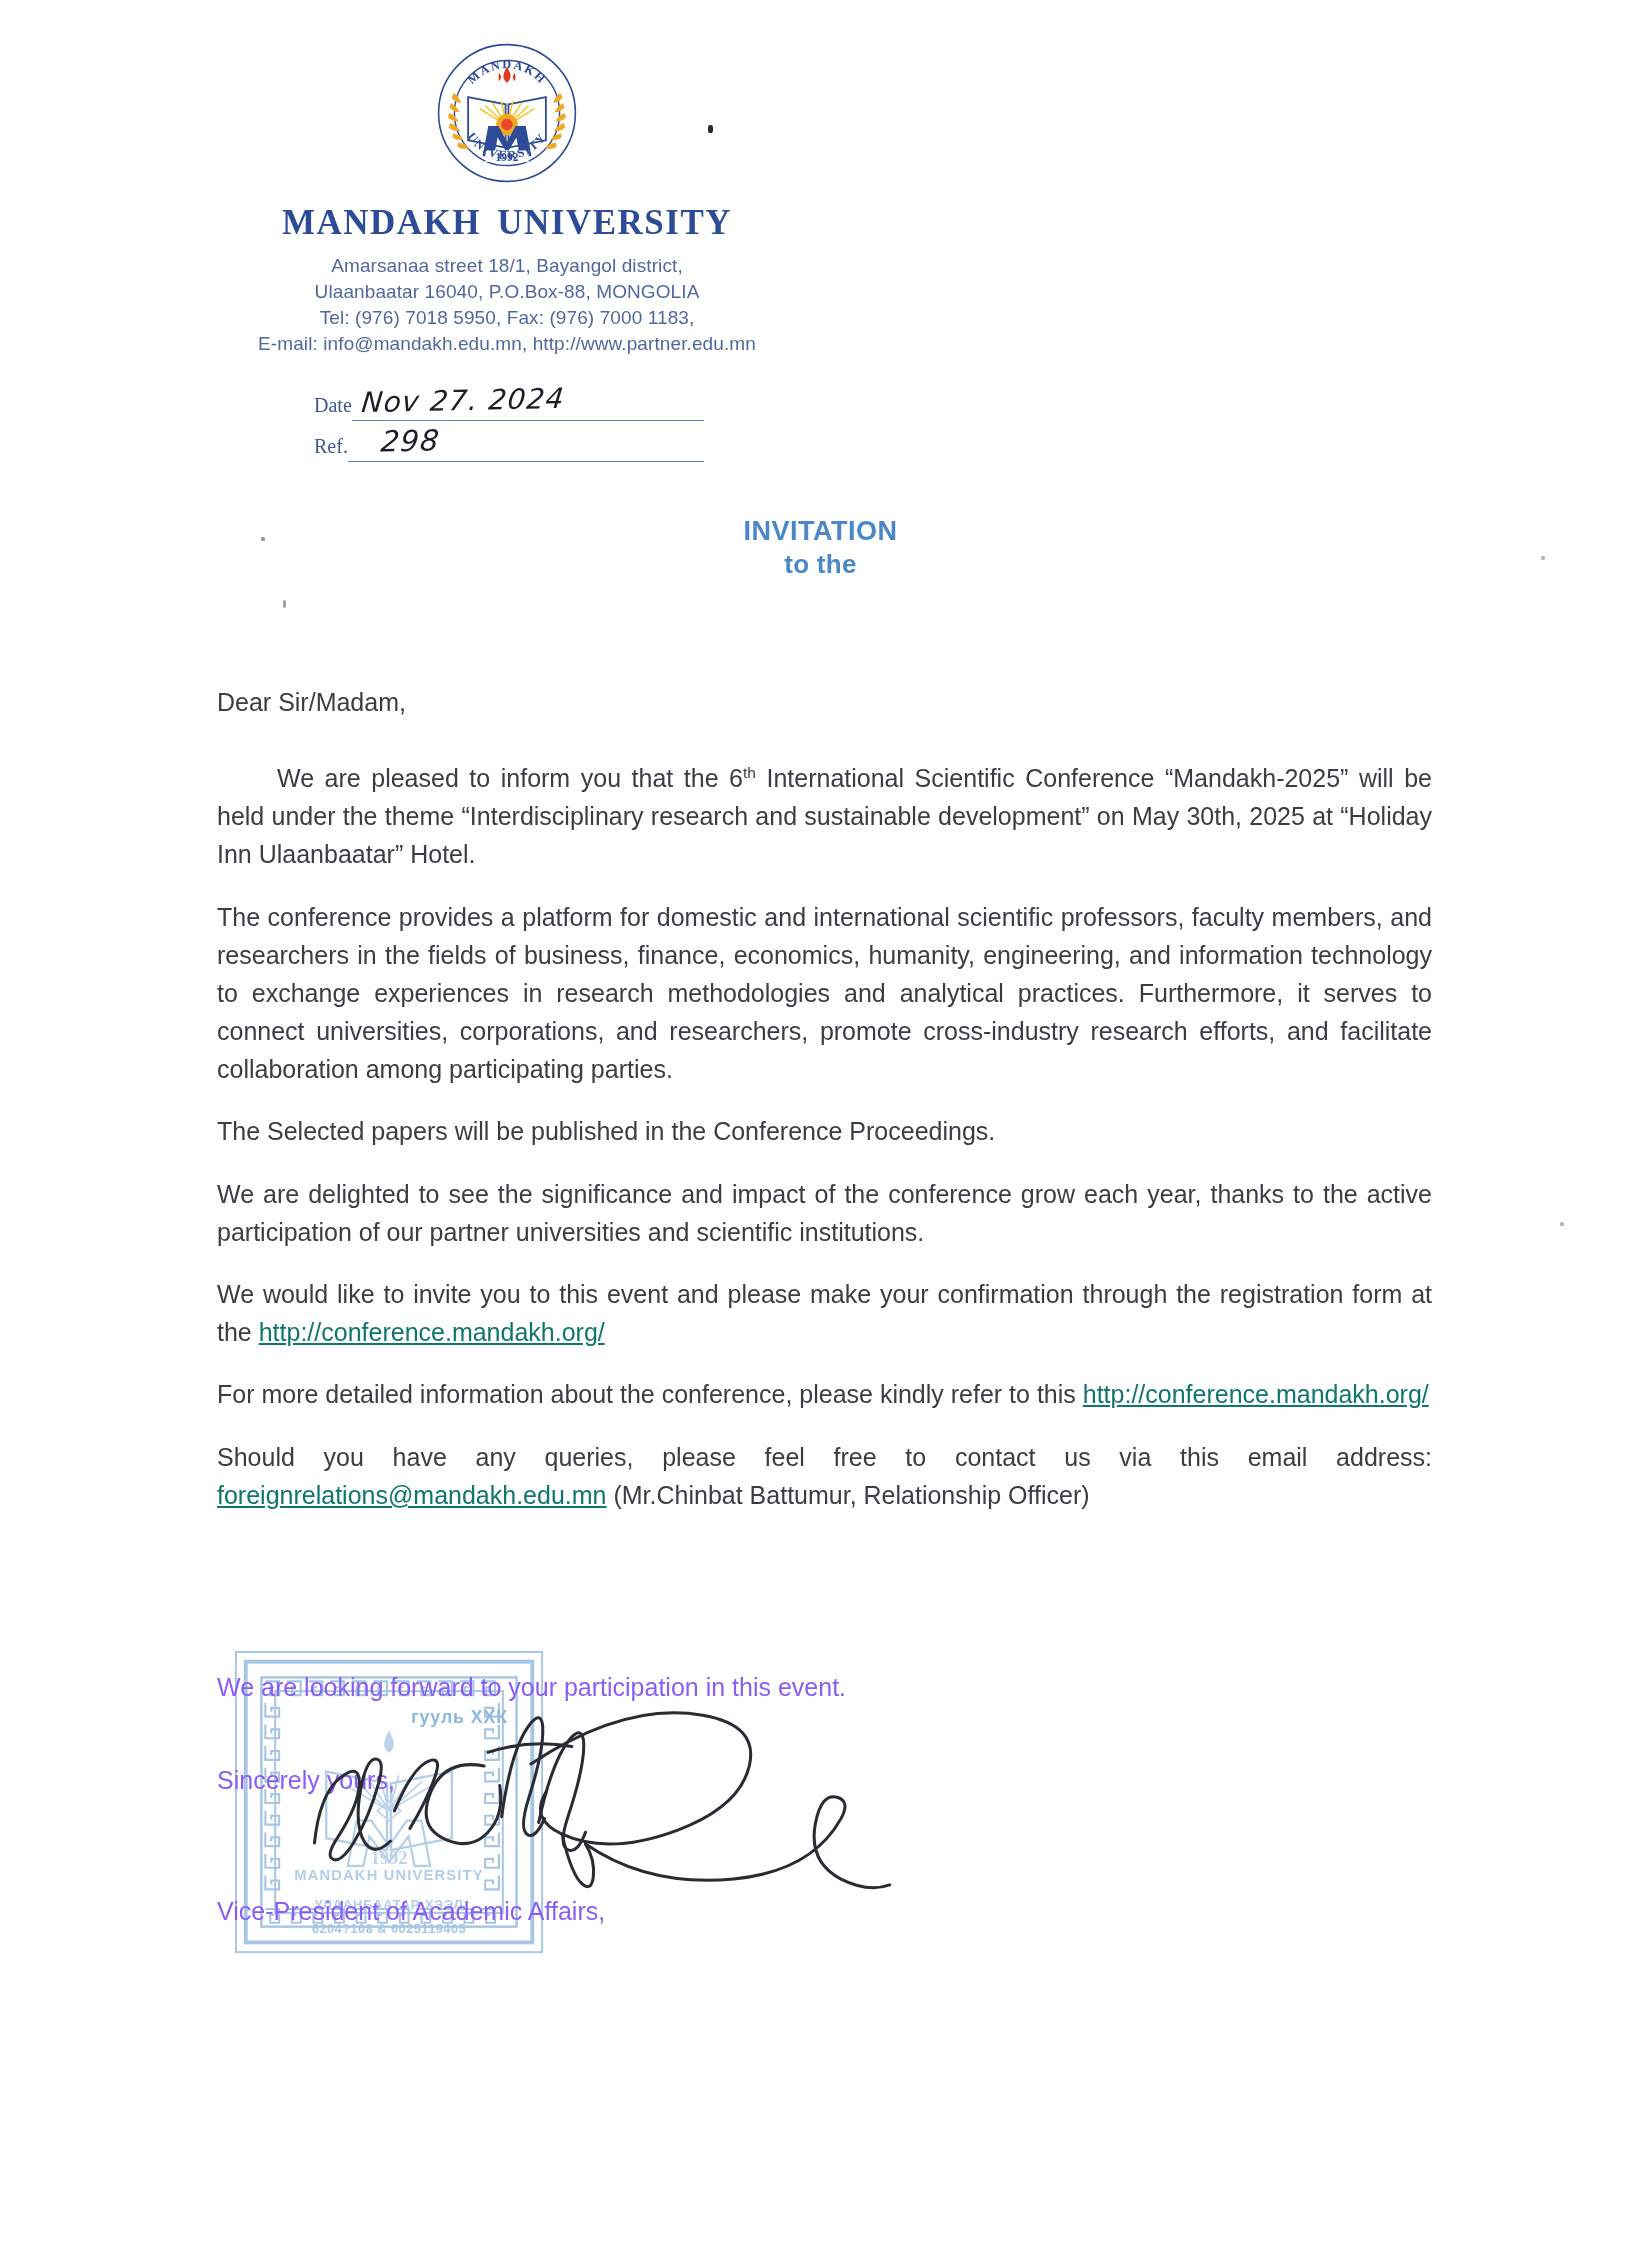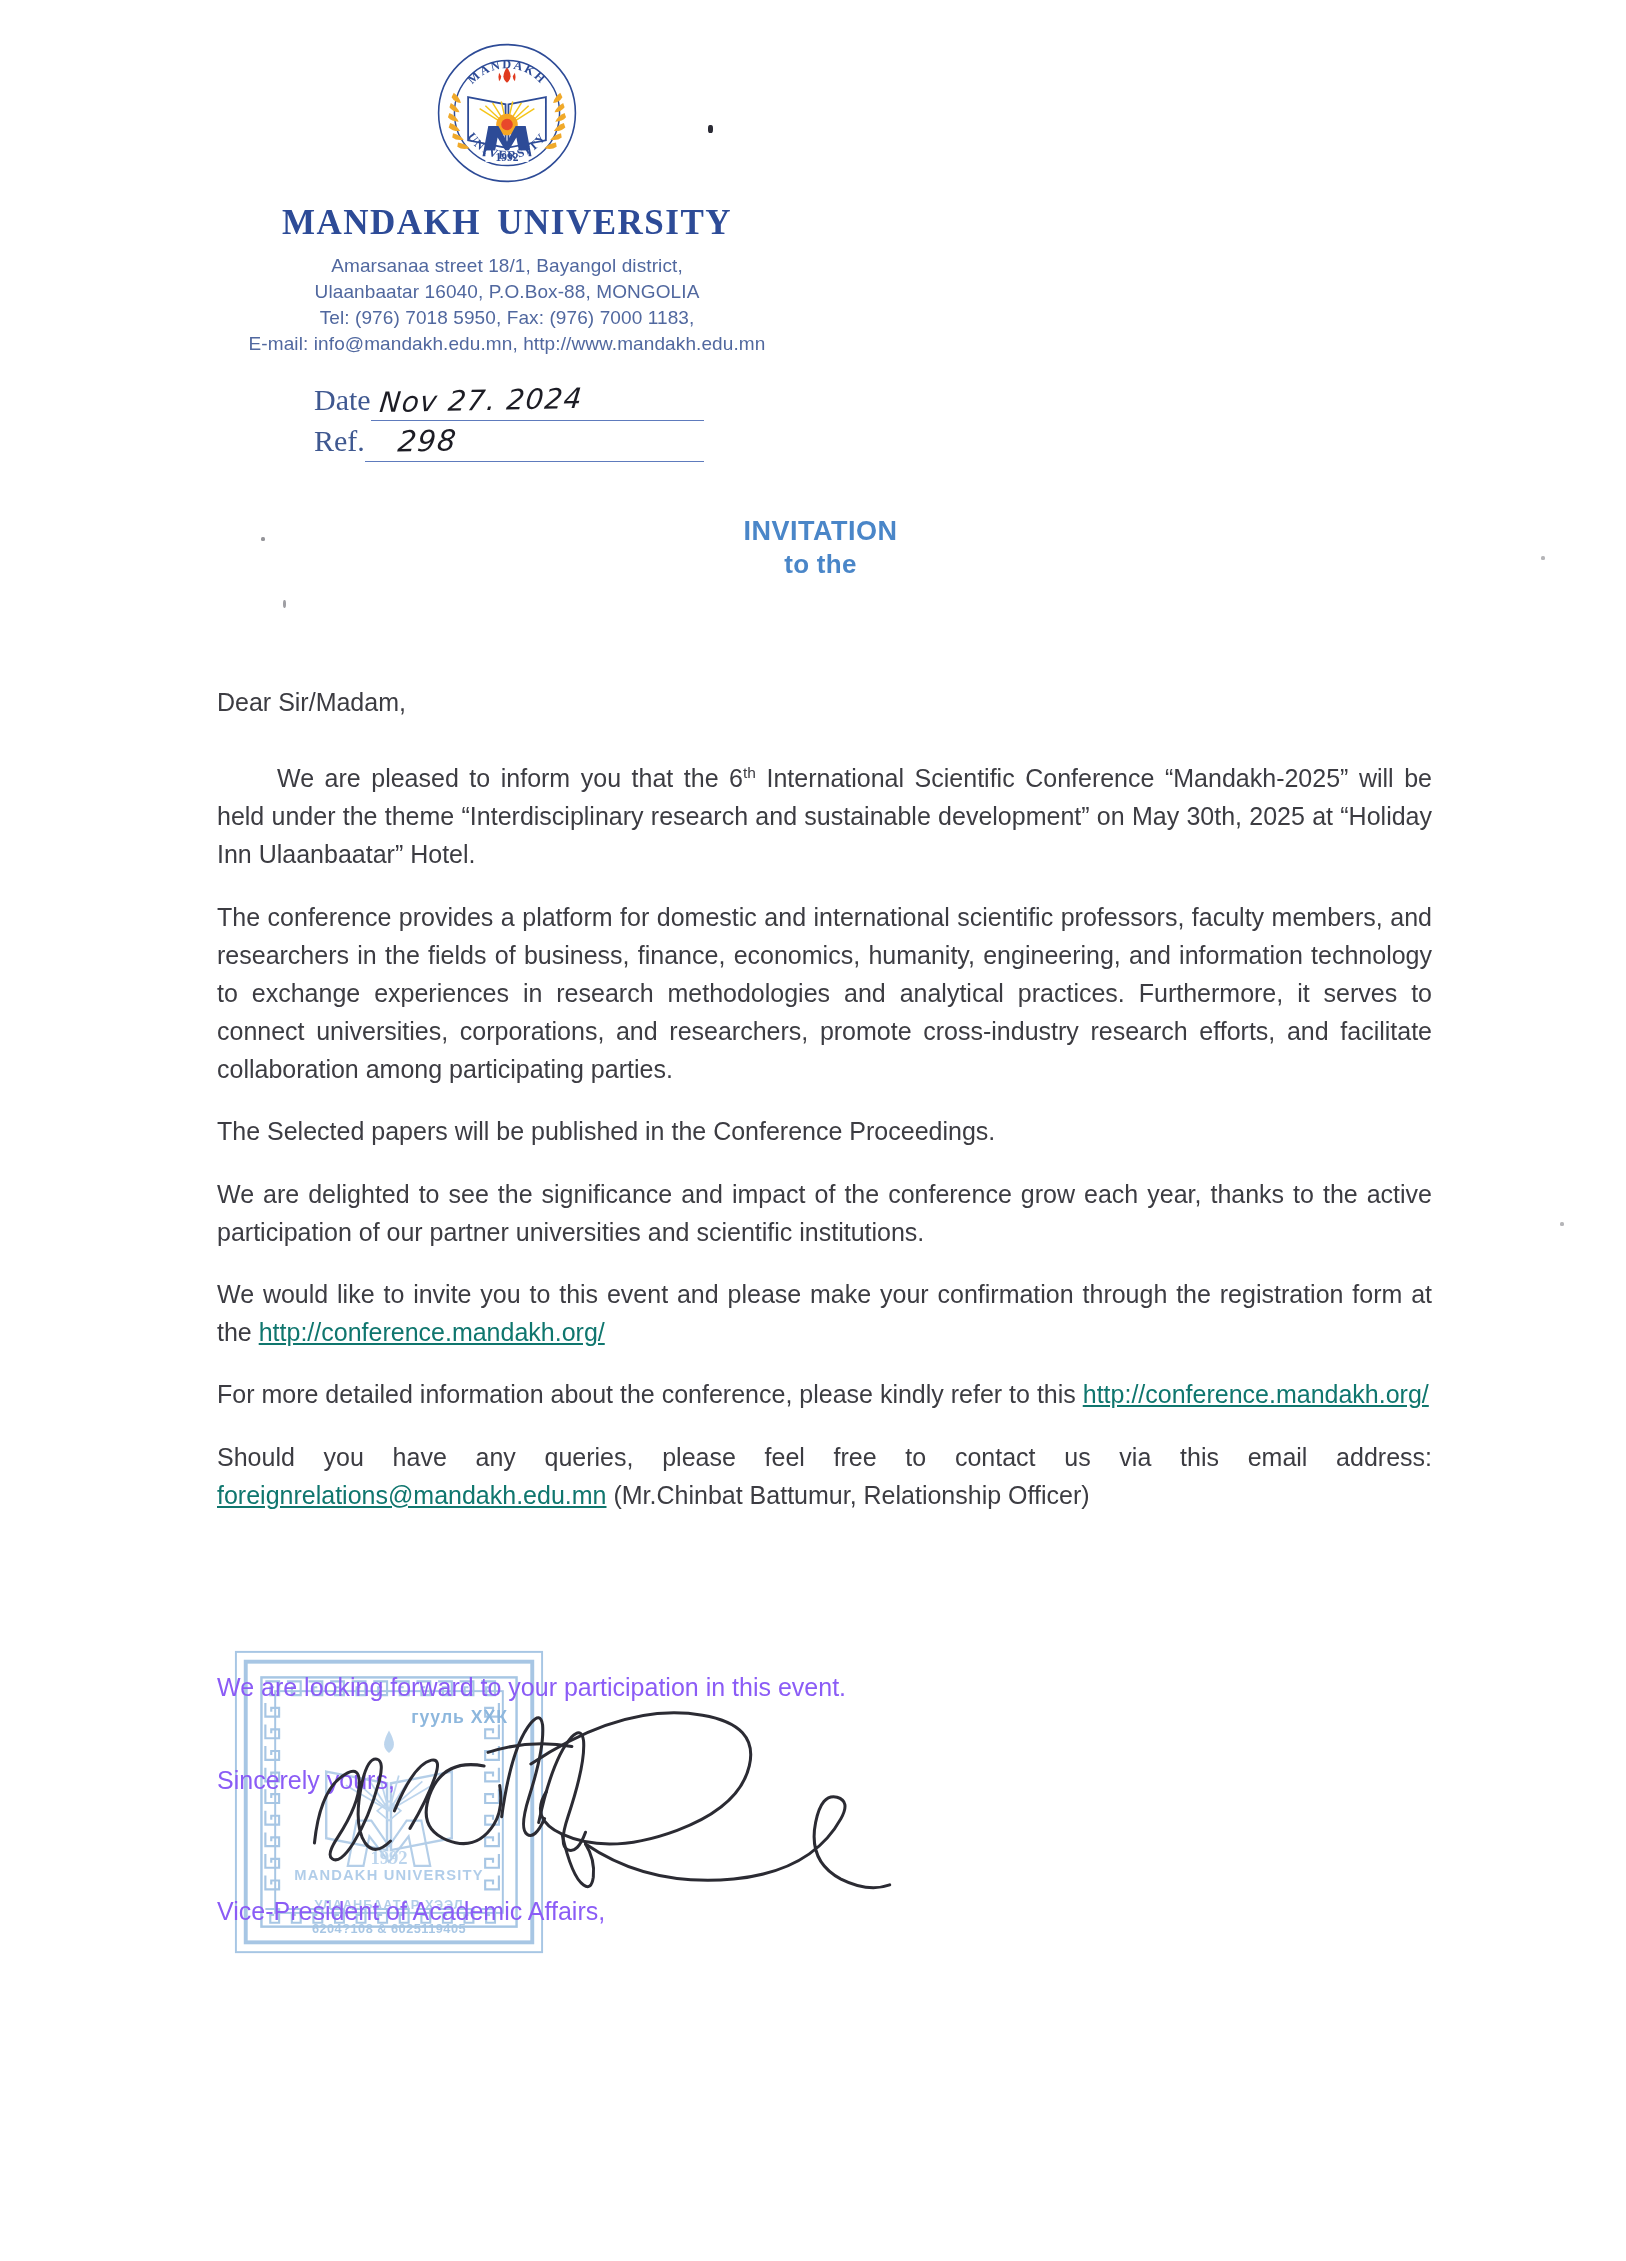--- a/index.html
+++ b/index.html
@@ -57,21 +57,21 @@
     width: 390px;
     font-family: "Liberation Serif", serif;
     color: #3f5890;
   }
   .dr-row {
     display: flex;
     align-items: flex-end;
     height: 41px;
   }
   .dr-label {
-    font-size: 30px;
+    font-size: 20px;
     color: #3f5890;
     padding-bottom: 3.9px;
     white-space: nowrap;
   }
   .dr-line {
     flex: 1;
     border-bottom: 1.6px solid #5e7bbd;
     position: relative;
     height: 37px;
   }
@@ -240,21 +240,21 @@
         </text>
       </svg>
     </div>
 
     <div class="univ-name">MANDAKH  UNIVERSITY</div>
 
     <div class="addr">
       <div>Amarsanaa street 18/1, Bayangol district,</div>
       <div>Ulaanbaatar 16040, P.O.Box-88, MONGOLIA</div>
       <div>Tel: (976) 7018 5950, Fax: (976) 7000 1183,</div>
-      <div>E-mail: info@mandakh.edu.mn, http://www.mandakh.edu.mn</div>
+      <div>E-mail: info@mandakh.edu.mn, http://www.partner.edu.mn</div>
     </div>
   </div>
 
   <div class="dateref">
     <div class="dr-row">
       <span class="dr-label">Date</span>
       <span class="dr-line">
         <span class="dr-hand">Nov 27. 2024</span>
       </span>
     </div>

